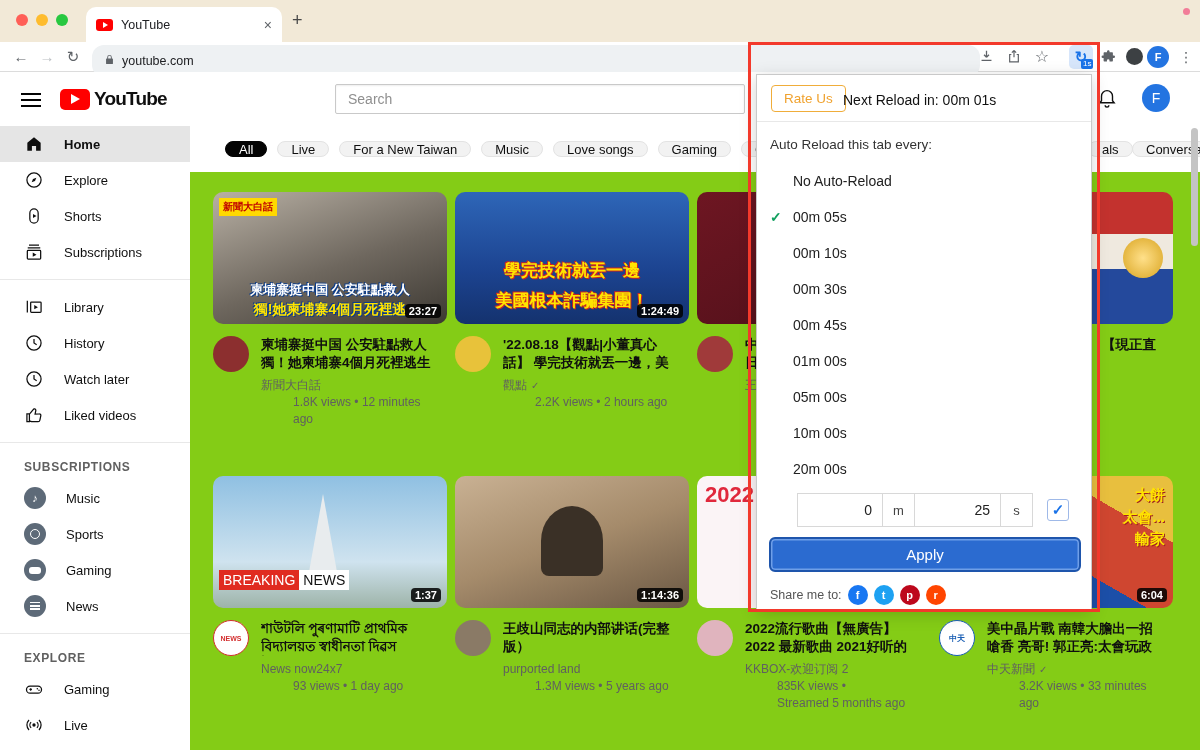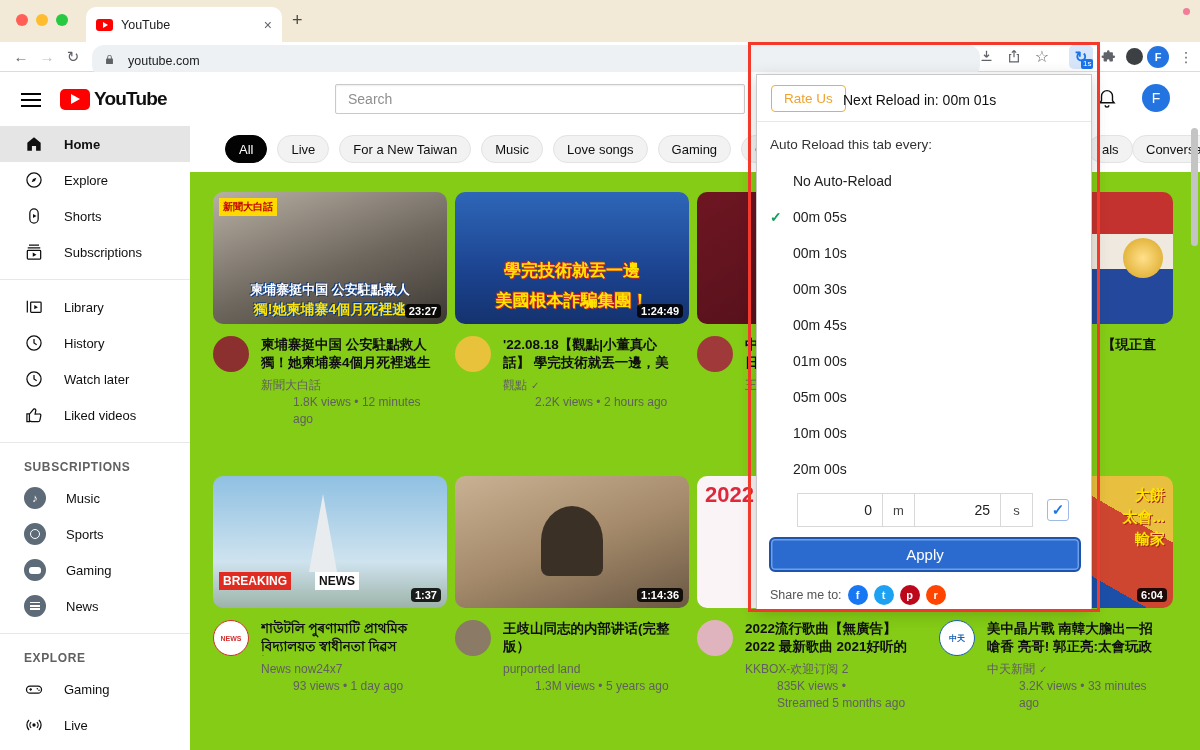--- a/index.html
+++ b/index.html
@@ -16,21 +16,21 @@
   .favicon:after { content:""; position:absolute; left:6.5px; top:3px; border-left:5px solid #fff; border-top:3px solid transparent; border-bottom:3px solid transparent; }
   .tab-title { font-size:12.5px; color:#202124; flex:1; }
   .tab-close { color:#5f6368; font-size:14px; line-height:1; }
   .newtab { position:absolute; left:292px; top:10px; font-size:18px; color:#494949; }
   .tb-dot { position:absolute; right:10px; top:8px; width:7px; height:7px; border-radius:50%; background:#f27d98; }
 
   
   .toolbar { position:absolute; top:42px; left:0; width:1200px; height:30px; background:#fff; border-bottom:1px solid #dcdcdc; }
   .navic { position:absolute; top:0; height:29px; width:26px; display:flex; align-items:center; justify-content:center; color:#5f6368; font-size:15px; }
   .navic.dis { color:#bcc0c4; }
-  .urlbar { position:absolute; left:92px; top:3px; width:888px; height:24px; background:#eef1f3; border-radius:12px; display:flex; align-items:center; padding:16px 12px; gap:13px; }
+  .urlbar { position:absolute; left:92px; top:3px; width:888px; height:24px; background:#eef1f3; border-radius:12px; display:flex; align-items:center; padding:16px 12px; gap:7px; }
   .url-text { font-size:12.5px; color:#202124; }
   .tbic { position:absolute; top:0; height:29px; width:28px; display:flex; align-items:center; justify-content:center; color:#5f6368; font-size:15px; }
   .ext-active { position:absolute; left:1069px; top:3px; width:24px; height:24px; border-radius:5px; background:#d7e6fb; color:#1a73e8; font-size:15px; font-weight:bold; display:flex; align-items:center; justify-content:center; }
   .ext-badge { position:absolute; left:1081px; top:17px; background:#1a73e8; color:#fff; font-size:8px; line-height:10px; padding:0 2px; border-radius:2px; }
   .darkext { width:17px; height:17px; border-radius:50%; background:#3c4043; }
   .tb-avatar { position:absolute; left:1147px; top:4px; width:22px; height:22px; border-radius:50%; background:#2374e1; color:#fff; font-size:11px; font-weight:bold; display:flex; align-items:center; justify-content:center; }
 
   
   .ythead { position:absolute; top:72px; left:0; width:1200px; height:54px; background:#fff; }
   .burger { position:absolute; left:21px; top:21px; width:20px; }
@@ -51,21 +51,21 @@
   .sic { width:20px; height:20px; flex:none; display:flex; align-items:center; justify-content:center; }
   .sdiv { border-top:1px solid #e8e8e8; margin:9px 0; }
   .shead { padding:8px 24px 6px; font-size:12px; font-weight:bold; color:#606060; letter-spacing:0.6px; }
   .chav { width:22px; height:22px; border-radius:50%; background:#5d6a78; color:#fff; font-size:11px; display:flex; align-items:center; justify-content:center; flex:none; }
   .ring { width:10px; height:10px; border:1.5px solid #fff; border-radius:50%; }
   .padshape { width:12px; height:7px; background:#fff; border-radius:3px; }
   .barshape { width:10px; height:8px; background:repeating-linear-gradient(#fff 0 1.5px, transparent 1.5px 3.2px); }
 
   
   .chips { position:absolute; top:126px; left:190px; width:1010px; height:46px; background:#fff; display:flex; align-items:center; gap:10px; padding-left:35px; overflow:hidden; }
-  .chip { height:28px; padding:0 13px; display:flex; align-items:center; border-radius:15px; background:#f2f2f2; border:1px solid #e3e3e3; font-size:13px; color:#0f0f0f; white-space:nowrap; flex:none; }
+  .chip { height:16px; padding:0 13px; display:flex; align-items:center; border-radius:15px; background:#f2f2f2; border:1px solid #e3e3e3; font-size:13px; color:#0f0f0f; white-space:nowrap; flex:none; }
   .chip.active { background:#030303; color:#fff; border-color:#030303; }
   .chip.pos-als { position:absolute; left:898px; }
   .chip.pos-conv { position:absolute; left:942px; }
 
   
   .grid { position:absolute; left:213px; top:192px; display:grid; grid-template-columns:repeat(4,234px); column-gap:8px; row-gap:48px; }
   .thumb { width:234px; height:132px; border-radius:10px; position:relative; overflow:hidden; }
   .dur { position:absolute; right:6px; bottom:6px; background:rgba(0,0,0,.85); color:#fff; font-size:11px; font-weight:bold; padding:1px 4px; border-radius:4px; }
   .meta { display:flex; gap:12px; margin-top:12px; }
   .cavatar { width:36px; height:36px; border-radius:50%; flex:none; background:#bbb; display:flex; align-items:center; justify-content:center; font-size:7px; font-weight:bold; }
@@ -85,21 +85,21 @@
   .t11 .tl1 { position:absolute; bottom:25px; width:100%; text-align:center; color:#fff; font-weight:bold; font-size:13px; text-shadow:1px 1px 0 #0a3c8c, -1px -1px 0 #0a3c8c;margin-top:21px; }
   .t11 .tl2 { position:absolute; bottom:5px; width:100%; text-align:center; color:#ffe400; font-weight:bold; font-size:14px; text-shadow:1px 1px 0 #0a3c8c, -1px -1px 0 #0a3c8c; }
   .t12 { background:linear-gradient(180deg,#2e66b8,#1c4390 60%,#14326e); }
   .t12 .tl1 { position:absolute; bottom:42px; width:100%; text-align:center; color:#ffe400; font-weight:bold; font-size:17px; text-shadow:1px 1px 0 #cc2222, -1px -1px 0 #cc2222; }
   .t12 .tl2 { position:absolute; bottom:12px; width:100%; text-align:center; color:#ffe400; font-weight:bold; font-size:17px; text-shadow:1px 1px 0 #cc2222, -1px -1px 0 #cc2222; }
   .t13 { background:linear-gradient(150deg,#6e1622,#4a0f18); }
   .t14 { background:linear-gradient(180deg,#c3322e 0 32%,#efe9df 32% 58%,#24499c 58% 100%); }
   .t14:after { content:""; position:absolute; right:10px; top:46px; width:40px; height:40px; border-radius:50%; background:radial-gradient(#ffe08a,#d9a420); }
   .t21 { background:linear-gradient(180deg,#8fc0e2,#cfe3ef 65%,#9db3a8); }
   .t21 .monument { position:absolute; left:96px; top:18px; width:0; height:0; border-left:14px solid transparent; border-right:14px solid transparent; border-bottom:78px solid #e8ecee; }
-  .bbadge { position:absolute; left:6px; bottom:18px; display:flex; font-size:12px; font-weight:bold;gap:24px; }
+  .bbadge { position:absolute; left:6px; bottom:18px; display:flex; font-size:14px; font-weight:normal; }
   .bb1 { background:#e02b20; color:#fff; padding:2px 4px; }
   .bb2 { background:#fff; color:#111; padding:2px 4px; }
   .t22 { background:linear-gradient(160deg,#c9b193,#a58b6b 50%,#6b5844); }
   .t22:after { content:""; position:absolute; left:86px; top:30px; width:62px; height:70px; border-radius:50% 50% 8px 8px; background:#3a3026; }
   .t23 { background:#fbf4f6; }
   .t23 .tl1 { position:absolute; left:8px; top:6px; color:#e0283c; font-weight:bold; font-size:22px; }
   .t24 { background:linear-gradient(210deg,#e8bf3e 0 25%,#cf4630 25% 55%,#1c4fa8 55% 100%); }
   .t24 .tstack { position:absolute; right:8px; top:8px; text-align:right; color:#ffe400; font-weight:bold; font-size:15px; line-height:22px; white-space:pre-line; text-shadow:1px 1px 0 #a02222; }
 
   

